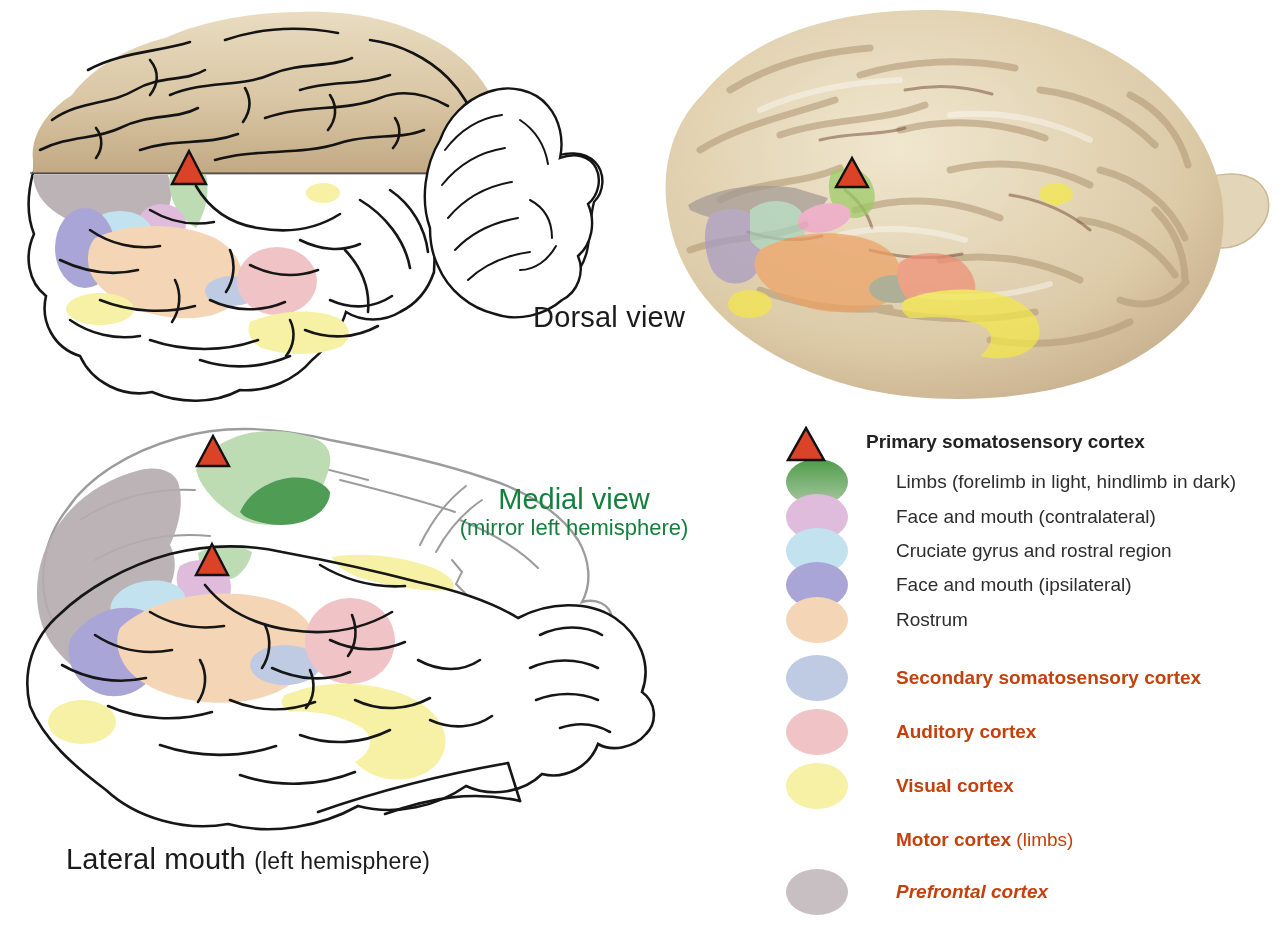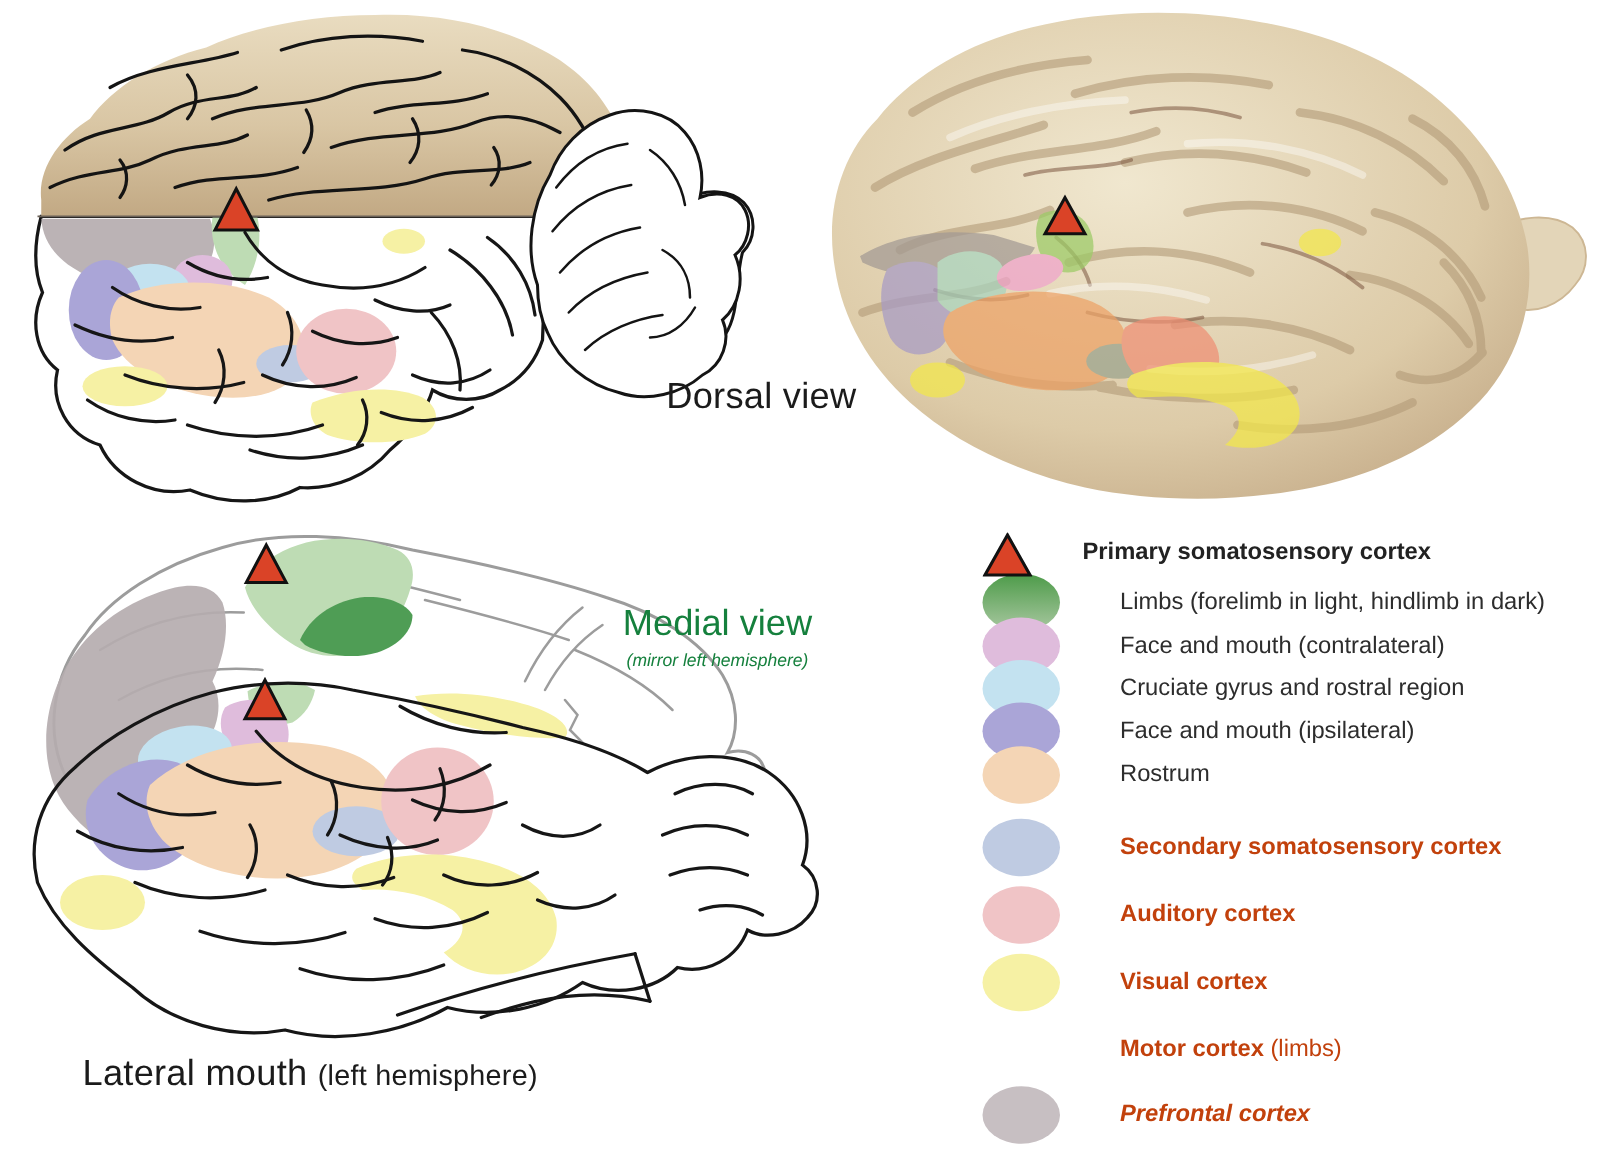--- a/index.html
+++ b/index.html
@@ -3,21 +3,21 @@
 <meta charset="utf-8">
 <style>
   html,body{margin:0;padding:0;background:#ffffff;}
   .figure{position:relative;width:1282px;height:926px;background:#fff;overflow:hidden;
           font-family:"Liberation Sans",sans-serif;}
   .figure svg{position:absolute;left:0;top:0;}
   .view-label{position:absolute;color:#1b1b1b;font-size:29px;letter-spacing:.2px;}
   .view-label .sub{font-size:23px;}
   .medial-label{position:absolute;left:414px;top:484px;width:320px;text-align:center;
                 color:#15803d;font-size:29px;line-height:31px;}
-  .medial-label .sub{font-size:14px;line-height:26px;font-style:italic;}
+  .medial-label .sub{font-size:22px;line-height:26px;}
   .legend{position:absolute;left:786px;top:426px;width:496px;height:500px;}
   .legend-title{position:absolute;left:80px;top:5px;font-size:19px;font-weight:700;color:#222;}
   .legend-label{position:absolute;left:80px;height:24px;line-height:24px;font-size:19px;color:#2d2d2d;white-space:nowrap;margin-left:30px;}
   .legend-label.bold{font-weight:700;color:#c2410c;}
   .legend-label .suffix{font-weight:400;}
   .swatch{position:absolute;left:0;width:62px;height:46px;border-radius:50%;}
   .tri-swatch{position:absolute;left:11px;top:396px;}
 </style>
 </head>
 <body>

